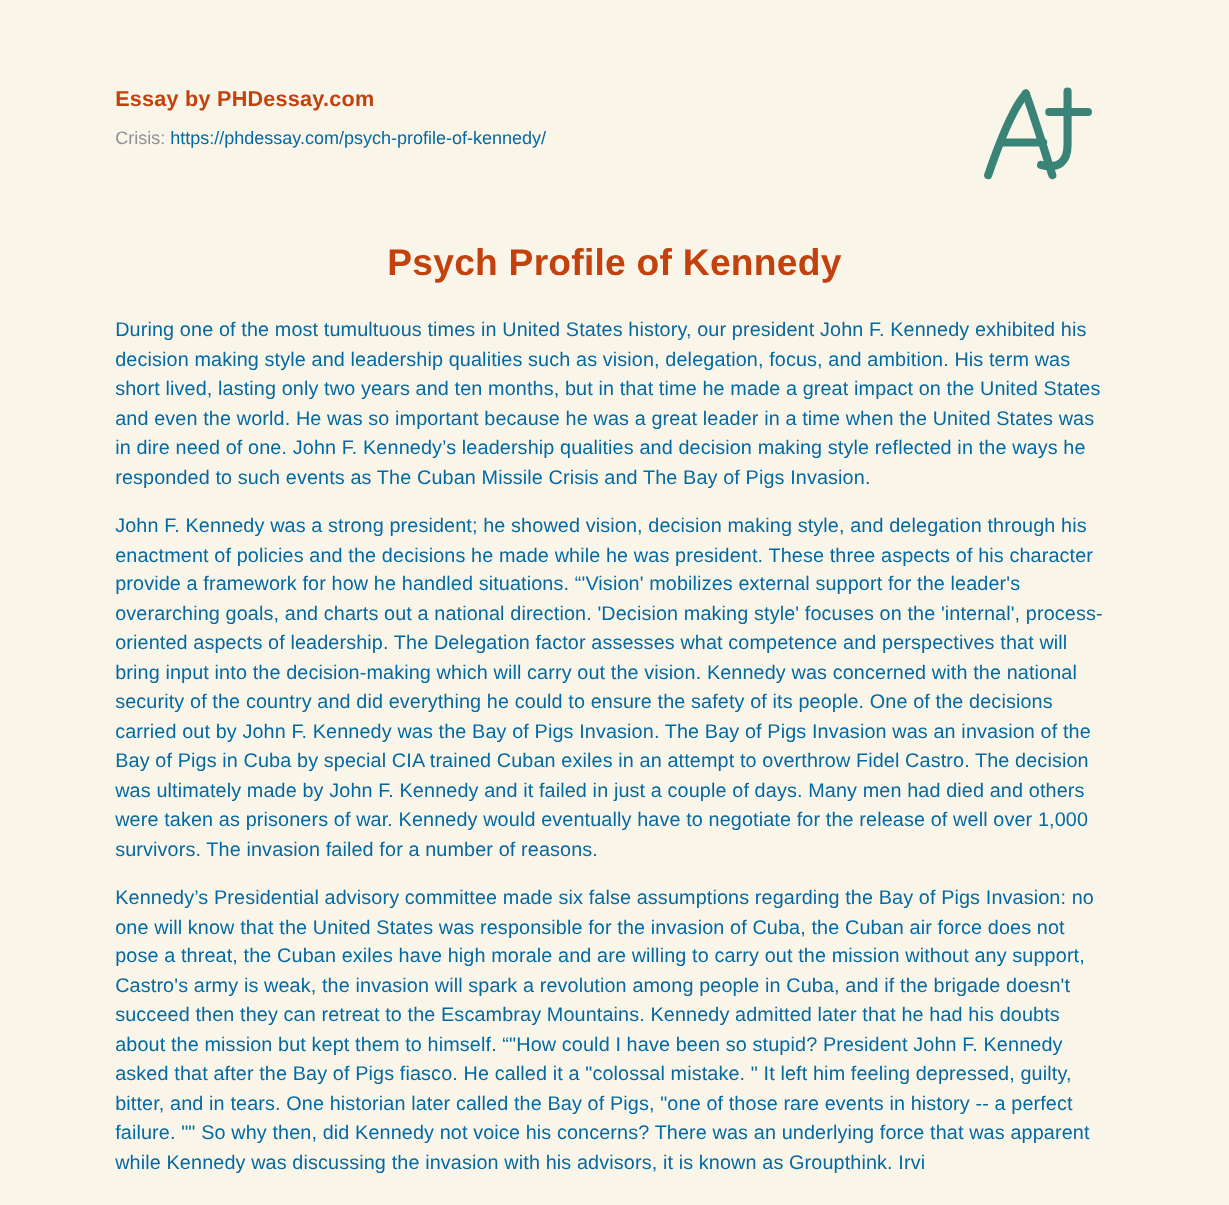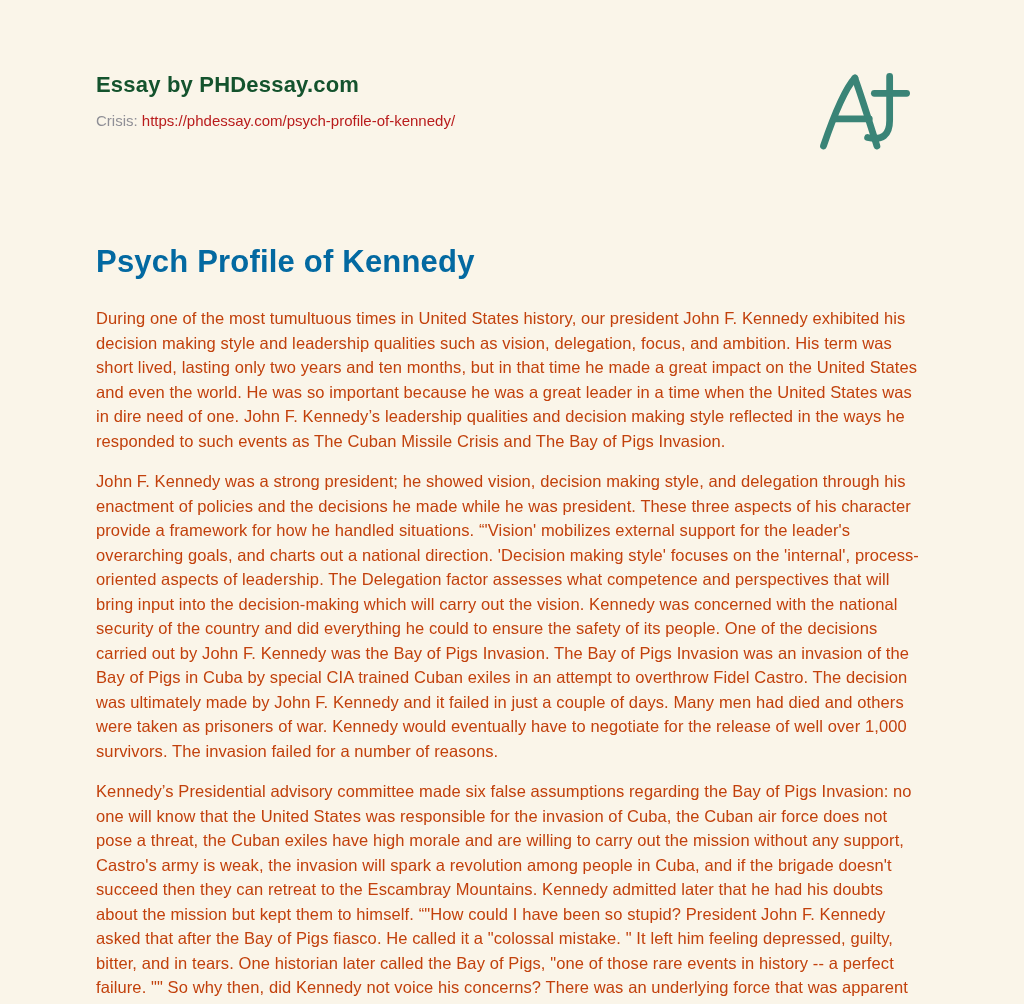--- a/index.html
+++ b/index.html
@@ -18,53 +18,54 @@
     height: 1004px;
     padding: 72px 96px 0 96px;
     position: relative;
   }
   .header-row {
     display: flex;
     justify-content: space-between;
     align-items: flex-start;
   }
   .brand-heading {
-    font-size: 22px;
+    font-size: 18px;
     font-weight: 700;
-    color: #14532d;
+    color: #c2410c;
     letter-spacing: 0.2px;
   }
   .source-line {
     margin-top: 14px;
     font-size: 15px;
     color: #8F8F96;
   }
   .source-line a {
-    color: #b91c1c;
+    color: #0369a1;
     text-decoration: none;
     cursor: pointer;
   }
   .logo {
     margin-top: -4px;
     margin-right: 18px;
   }
   .essay-title {
-    margin-top: 84px;
+    margin-top: 40px;
     font-size: 31px;
     font-weight: 600;
-    color: #0369a1;
+    color: #c2410c;
     letter-spacing: 0.2px;
+    text-align: center;
   }
   .essay-body {
     margin-top: 26px;
   }
   .para {
     font-size: 16.5px;
     line-height: 24.5px;
-    color: #c2410c;
+    color: #0369a1;
     margin-bottom: 16px;
     letter-spacing: 0.1px;
   }
 </style>
 </head>
 <body>
 
 <div class="page">
 
   <div class="header-row">

